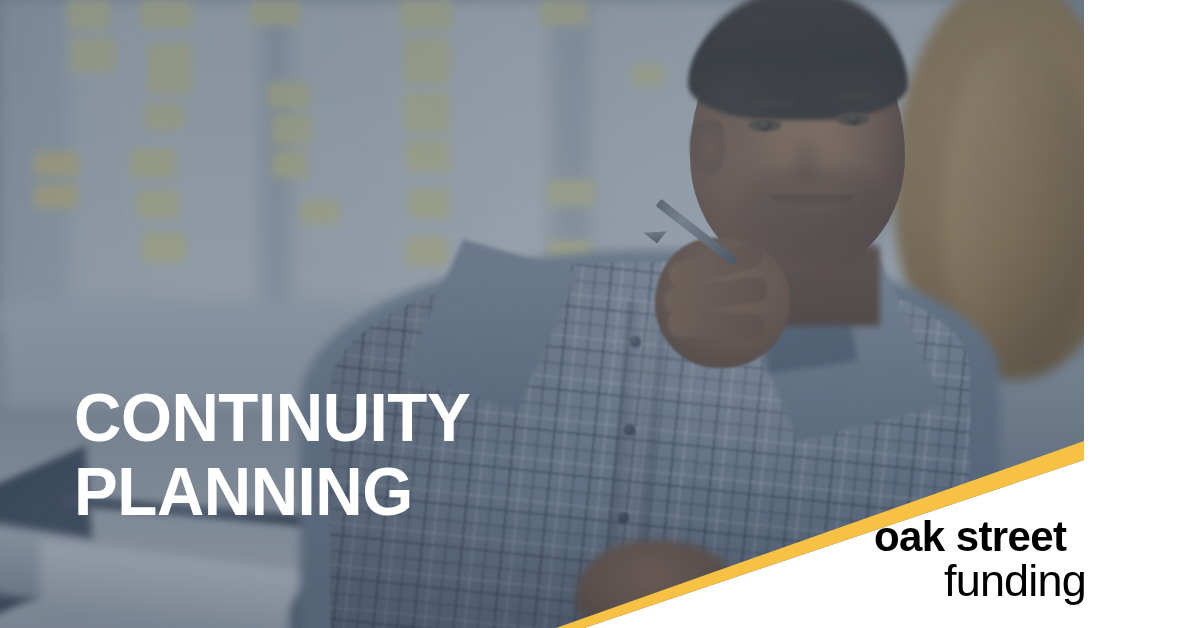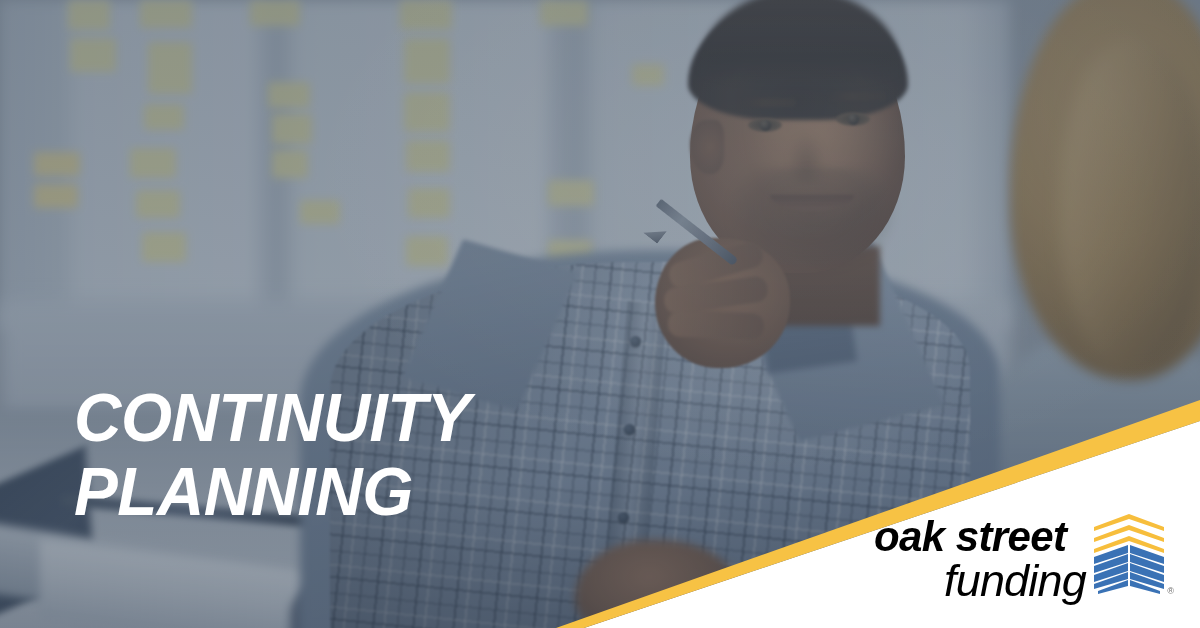--- a/index.html
+++ b/index.html
@@ -2,26 +2,25 @@
 <html><head>
 <meta charset="utf-8">
 <style>
   html, body {
     margin: 0;
     padding: 0;
     background: #ffffff;
   }
   #stage {
     position: relative;
-    width: 1200px;
+    width: 1084px;
     height: 628px;
     overflow: hidden;
     font-family: "Liberation Sans", sans-serif;
     background: #6d7885;
-    font-style: italic;
   }
 
   
   .photo {
     position: absolute;
     inset: 0;
     overflow: hidden;
     background: #8e98a4;
   }
 

